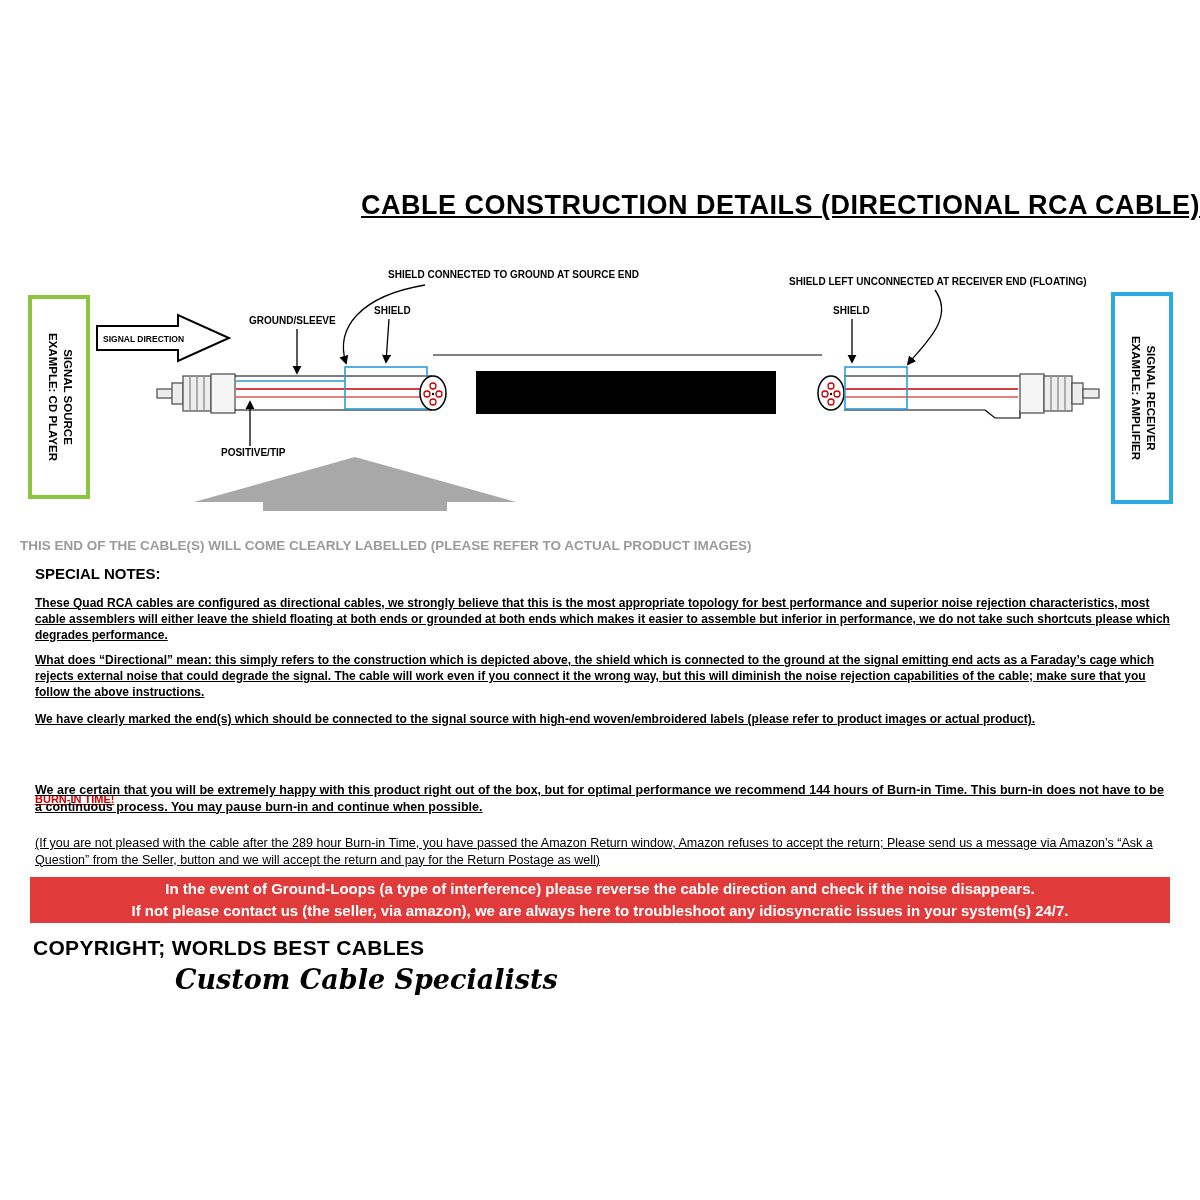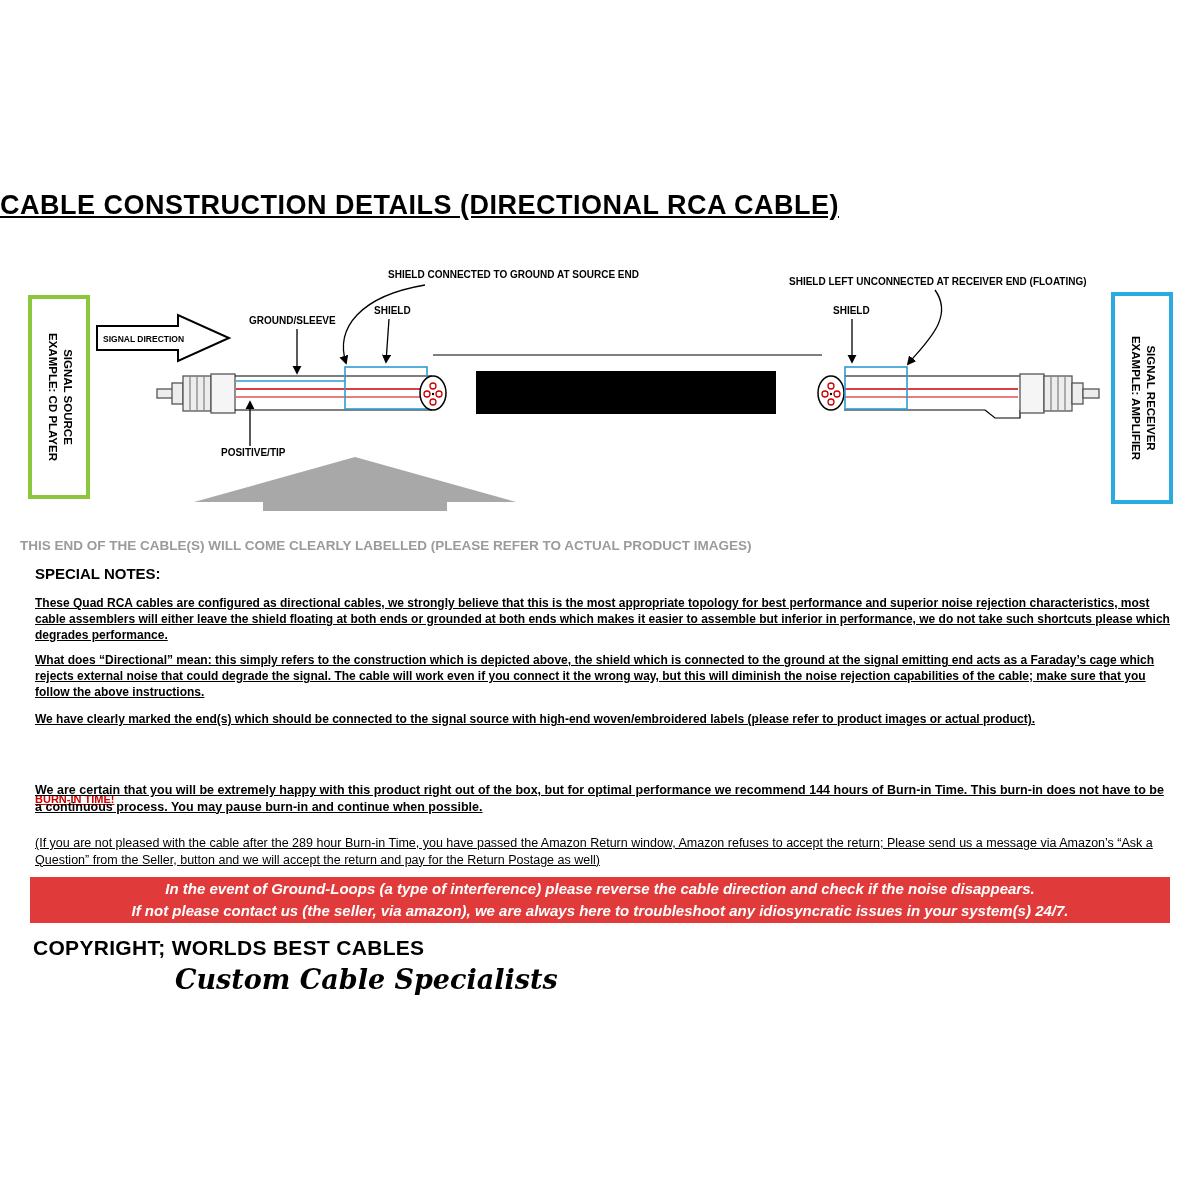--- a/index.html
+++ b/index.html
@@ -6,21 +6,21 @@
   body {
     width: 1200px; height: 1200px;
     background: #ffffff;
     position: relative;
     font-family: "Liberation Sans", sans-serif;
     color: #000;
   }
   .abs { position: absolute; }
   #page-title {
     top: 190px; left: 0; width: 1200px;
-    text-align: left;
+    text-align: right;
     font-size: 27px; font-weight: bold;
     text-decoration: underline;
     letter-spacing: 0.5px;
   }
   #diagram-svg { top: 253px; left: 0; }
   svg text {
     font-family: "Liberation Sans", sans-serif;
     font-weight: bold;
     fill: #000;
   }
@@ -45,21 +45,21 @@
     text-decoration: underline;
     margin-top: 40px;
   }
   #burnin-p1 { top: 782px; font-size: 12.5px; }
   #burnin-p2 { top: 835px; font-size: 12.5px; font-weight: normal; width: 1125px; }
   #warning-banner {
     top: 877px; left: 30px; width: 1140px; height: 46px;
     background: #E03A3A;
     color: #ffffff; font-weight: bold; font-size: 15px;
     text-align: center; line-height: 1.45;
-    display: flex; flex-direction: column; justify-content: center; font-style: italic;
+    display: flex; flex-direction: column; justify-content: center;
   }
   #copyright {
     top: 936px; left: 33px;
     font-size: 21px; font-weight: bold; letter-spacing: 0.3px;
   }
   #tagline {
     top: 964px; left: 175px;
     font-family: "DejaVu Serif", serif;
     font-style: italic; font-weight: bold; font-size: 27px;
   }

